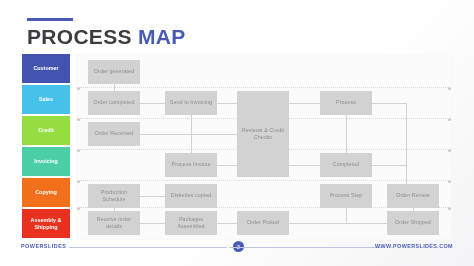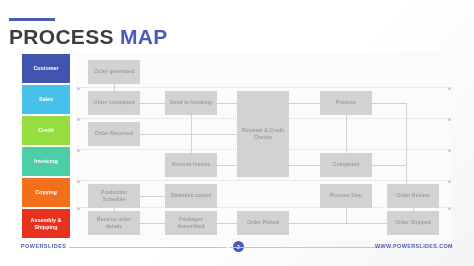--- a/index.html
+++ b/index.html
@@ -10,21 +10,21 @@
     overflow:hidden;
   }
   .slide{
     position:relative;
     width:474px;height:266px;
     background:linear-gradient(135deg,#ffffff 0%,#ffffff 55%,#f4f4f6 100%);
     box-sizing:border-box;
   }
 
   
-  .title-wrap{position:absolute;left:9px;top:18px;}
+  .title-wrap{position:absolute;left:27px;top:18px;}
   .title-rule{width:46px;height:3px;background:#4a5bb5;margin-bottom:5px;}
   .title{font-size:21px;font-weight:bold;letter-spacing:.3px;line-height:1;white-space:nowrap;}
   .title .t1{color:#3c3c41;}
   .title .t2{color:#4a5bb5;}
 
   
   .sidebar{position:absolute;left:22px;top:54px;width:48px;}
   .sb-item{
     height:29px;margin-bottom:2px;
     display:flex;align-items:center;justify-content:center;

